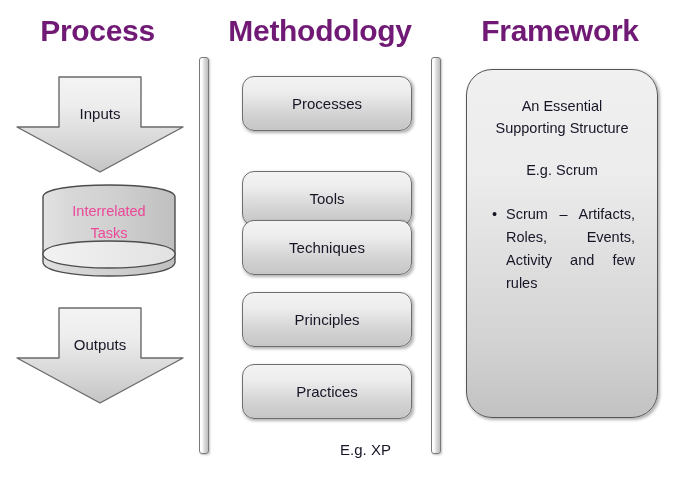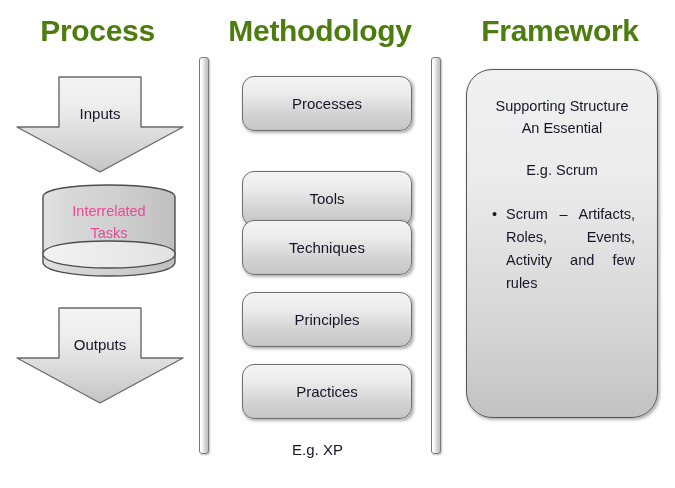--- a/index.html
+++ b/index.html
@@ -15,21 +15,21 @@
     font-family: "Liberation Sans", sans-serif;
     color: #1a1a2e;
   }
 
   
   .heading {
     position: absolute;
     font-weight: bold;
     font-size: 30px;
     line-height: 34px;
-    color: #4d7c0f;
+    color: #701a75;
     text-align: center;
     letter-spacing: -0.3px;
     white-space: nowrap;
   }
   #heading-process    { left: 0px;   top: 14px; width: 195px; }
   #heading-methodology{ left: 205px; top: 14px; width: 230px; }
   #heading-framework  { left: 445px; top: 14px; width: 230px; }
 
   
   .divider-bar {
@@ -109,20 +109,21 @@
   #method-box-4 { top: 364px; }
 
   #methodology-caption {
     position: absolute;
     left: 205px;
     top: 441px;
     width: 225px;
     text-align: center;
     font-size: 15px;
     color: #161627;
+    padding-left: 48px;
   }
 
   
   #framework-box {
     position: absolute;
     left: 466px;
     top: 69px;
     width: 192px;
     height: 349px;
     border: 1px solid #555555;
@@ -240,21 +241,21 @@
 <div class="method-box" id="method-box-3">
   <span>Principles</span>
 </div>
 <div class="method-box" id="method-box-4">
   <span>Practices</span>
 </div>
 
 <div id="methodology-caption">E.g. XP</div>
 
 <div id="framework-box">
+  <div class="fw-line">An Essential</div>
   <div class="fw-line">Supporting Structure</div>
-  <div class="fw-line">An Essential</div>
   <div id="framework-gap"></div>
   <div class="fw-line">E.g. Scrum</div>
   <div id="framework-gap-2" style="height:14px"></div>
   <ul id="framework-bullets">
     <li>Scrum – Artifacts, Roles, Events, Activity and few rules</li>
   </ul>
 </div>
 
 </body></html>

